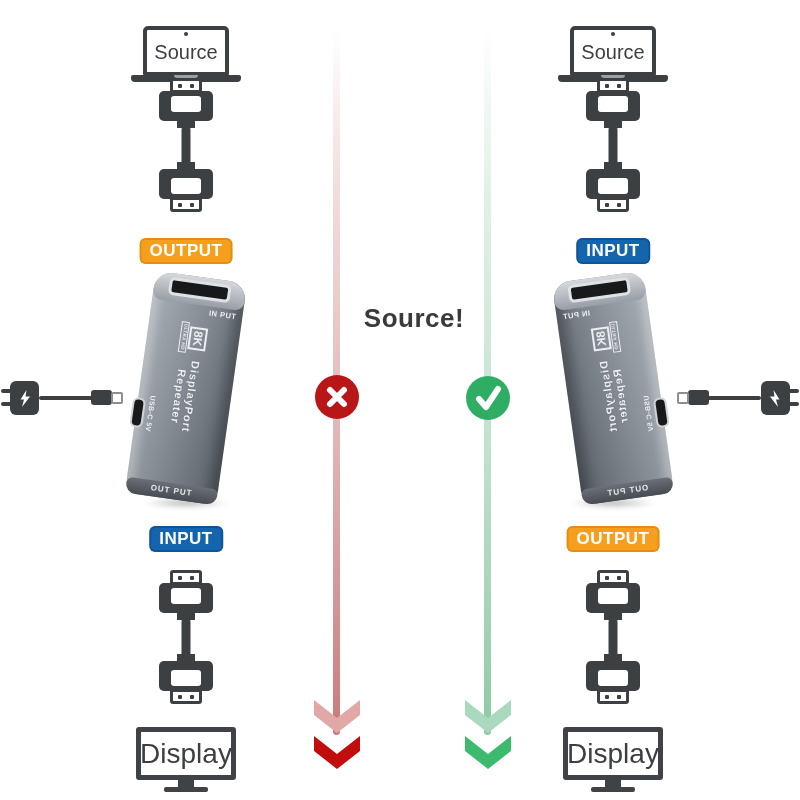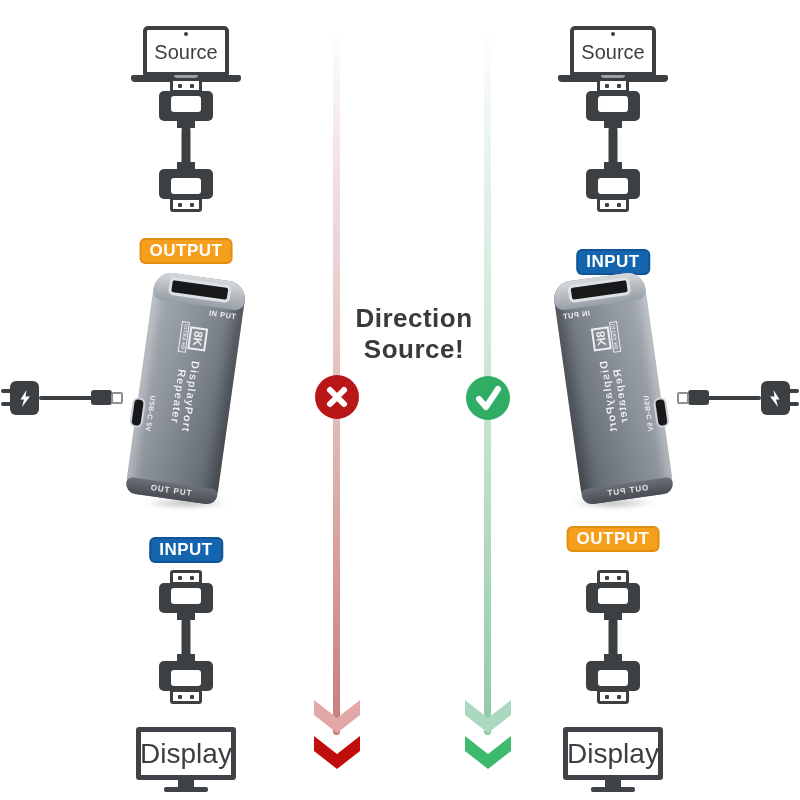--- a/index.html
+++ b/index.html
@@ -63,21 +63,21 @@
     width:30px; height:16px; background:#fff; border-radius:3px; }
   .dp-plug.t .dp-win { top:5px; } .dp-plug.b .dp-win { bottom:5px; }
   .dp-neck { width:18px; height:8px; background:var(--icon-dark); }
   .dp-neck.t { top:42px; } .dp-neck.b { top:84px; }
   .dp-wire { top:48px; width:9px; height:40px; background:var(--icon-dark); border-radius:4px; }
 
   
   .pill { padding:3px 10px; border-radius:6px; color:#fff; font-size:17px;
     font-weight:bold; letter-spacing:0.5px; white-space:nowrap; z-index:2; }
   .pill.orange { background:var(--output-badge); box-shadow:inset 0 0 0 2px rgba(180,105,0,0.30); }
-  .pill.blue   { background:var(--input-badge);  box-shadow:inset 0 0 0 2px rgba(0,45,95,0.30);margin-top:11px; }
+  .pill.blue   { background:var(--input-badge);  box-shadow:inset 0 0 0 2px rgba(0,45,95,0.30); }
   .pill.top    { top:238px; } .pill.bottom { top:526px; }
 
   
   .device-wrap { top:276px; width:100px; height:224px; z-index:2; }
   .col.left  .device-wrap { transform:translateX(-50%) rotate(8deg); }
   .col.right .device-wrap { transform:translateX(-50%) scaleX(-1) rotate(8deg); }
   .dev-body { position:absolute; left:4px; right:4px; top:0; bottom:0;
     border-radius:18px 18px 15px 15px;
     background:linear-gradient(100deg,#aab0b6 0%,#8c939b 38%,#737a82 68%,#575e66 100%);
     box-shadow:inset -9px 0 12px rgba(0,0,0,0.25), inset 7px 2px 9px rgba(255,255,255,0.28); }
@@ -140,21 +140,20 @@
 </style>
 </head>
 <body>
 
 <div id="stage" style="--output-badge: #F59F1C; --input-badge: #1565AE; --wrong-red: #B91717; --right-green: #2FAD64; --arrow-red: #C20D0D; --arrow-red-light: #E2A8A8; --arrow-green: #3EBA6E; --arrow-green-light: #ABD9BF; --line-red: #C97B7B; --line-green: #8FC9A4; --icon-dark: #3D4043; --title-text: #3A3A3A;">
 
   <div class="vline red"></div>
   <div class="vline green"></div>
 
   <div class="center-title">
-    <div>Direction</div>
     <div>Source!</div>
   </div>
 
   <div class="mark red">
     <svg width="34" height="34" viewBox="0 0 34 34">
       <path d="M10 10 L24 24 M24 10 L10 24" stroke="#ffffff" stroke-width="6" stroke-linecap="round" fill="none"></path>
     </svg>
   </div>
   <div class="mark green">
     <svg width="36" height="36" viewBox="0 0 36 36">

